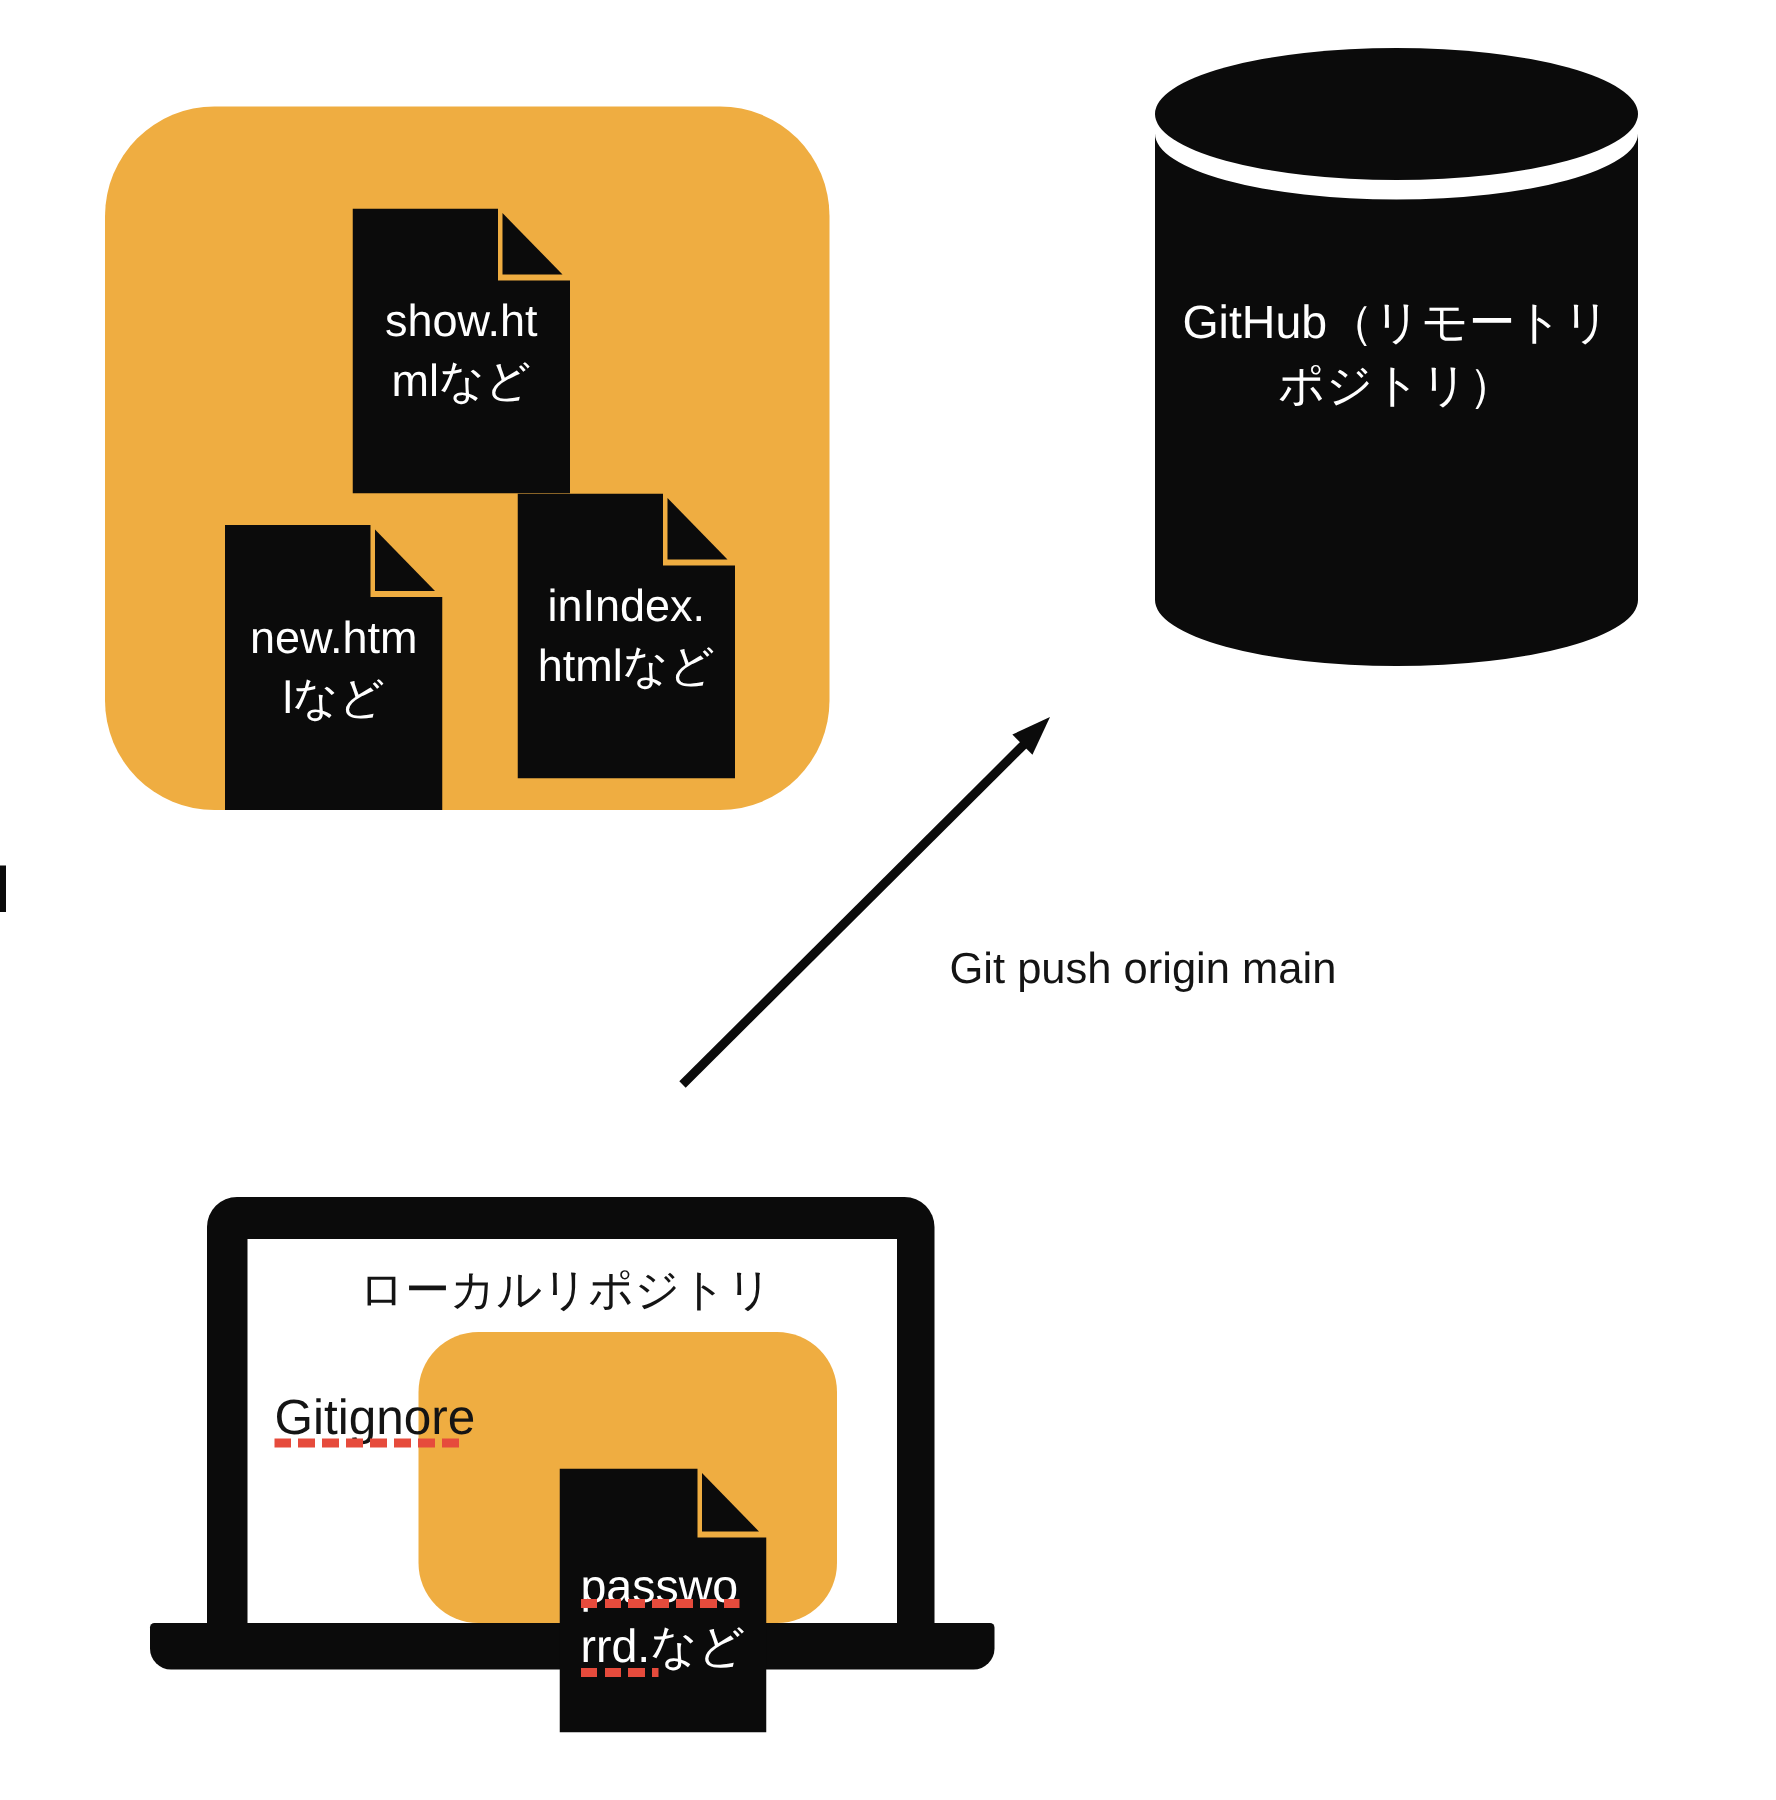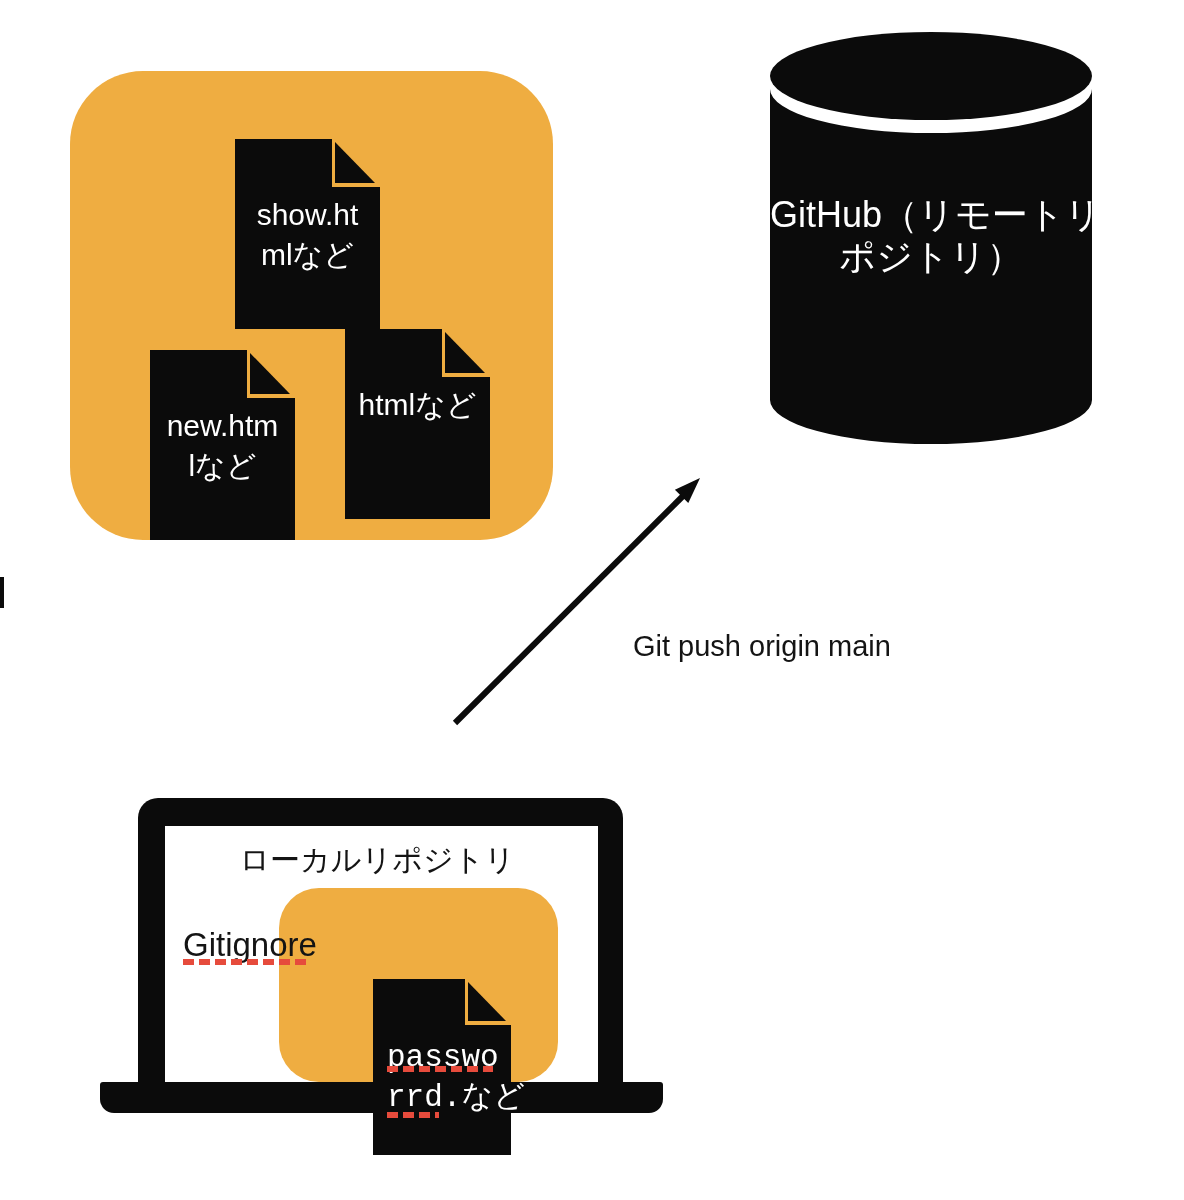--- a/index.html
+++ b/index.html
@@ -35,21 +35,21 @@
   .doc-inindex{left:345px;top:287px;width:145px;height:190px;}
   .doc-show .doc-label,
   .doc-new .doc-label,
   .doc-inindex .doc-label{top:56px;}
 
   
   .cylinder{left:770px;top:32px;width:322px;height:412px;}
   .cylinder svg{position:absolute;left:0;top:0;width:100%;height:100%;display:block;}
   .cylinder .cyl-label{
     position:absolute;left:0;top:162px;width:100%;text-align:center;
-    font-size:36px;line-height:42px;color:#fff;white-space:nowrap;
+    font-size:31px;line-height:42px;color:#fff;white-space:nowrap;
   }
 
   
   .push-arrow{left:440px;top:460px;width:280px;height:280px;}
   .push-arrow line{stroke:var(--ink);stroke-width:6;}
   .push-arrow polygon{fill:var(--ink);}
   .push-label{
     left:633px;top:630px;font-size:29px;color:#141414;white-space:nowrap;
   }
 
@@ -76,21 +76,21 @@
   .gitignore-label{
     left:183px;top:926px;font-size:33px;color:#141414;white-space:nowrap;
   }
   .dashes{
     position:absolute;height:6px;
     background-image:repeating-linear-gradient(90deg,
       var(--red) 0,var(--red) 11px,transparent 11px,transparent 16px);
   }
   .u-gitignore{left:183px;top:959px;width:124px;}
 
-  .doc-password{left:373px;top:937px;width:138px;height:176px;font-family:Liberation Mono, monospace;}
+  .doc-password{left:373px;top:937px;width:138px;height:176px;}
   .doc-password .doc-label{
     text-align:left;left:14px;top:59px;width:auto;font-size:31px;line-height:40px;
   }
   .u-passwo{left:14px;top:87px;width:106px;}
   .u-rrd{left:14px;top:133px;width:52px;}
 
   .edge-mark{left:0;top:577px;width:4px;height:31px;background:var(--ink);}
 </style>
 </head>
 <body>
@@ -118,20 +118,21 @@
     <div>lなど</div>
   </div>
 </div>
 
 <div class="abs doc doc-inindex">
   <svg viewBox="0 0 145 190" preserveAspectRatio="none">
     <path class="ink-fill" d="M0 0 H97 V48 H145 V190 H0 Z"></path>
     <polygon class="ink-fill" points="100,3 100,44 140,44"></polygon>
   </svg>
   <div class="doc-label">
+    <div>inIndex.</div>
     <div>htmlなど</div>
   </div>
 </div>
 
 <div class="abs cylinder">
   <svg viewBox="0 0 322 412" preserveAspectRatio="none">
     <path class="ink-fill" d="M0 57 L0 368 A161 44 0 0 0 322 368 L322 57 A161 44 0 0 1 0 57 Z"></path>
     <ellipse class="ink-fill" cx="161" cy="44" rx="161" ry="44"></ellipse>
   </svg>
   <div class="cyl-label">

